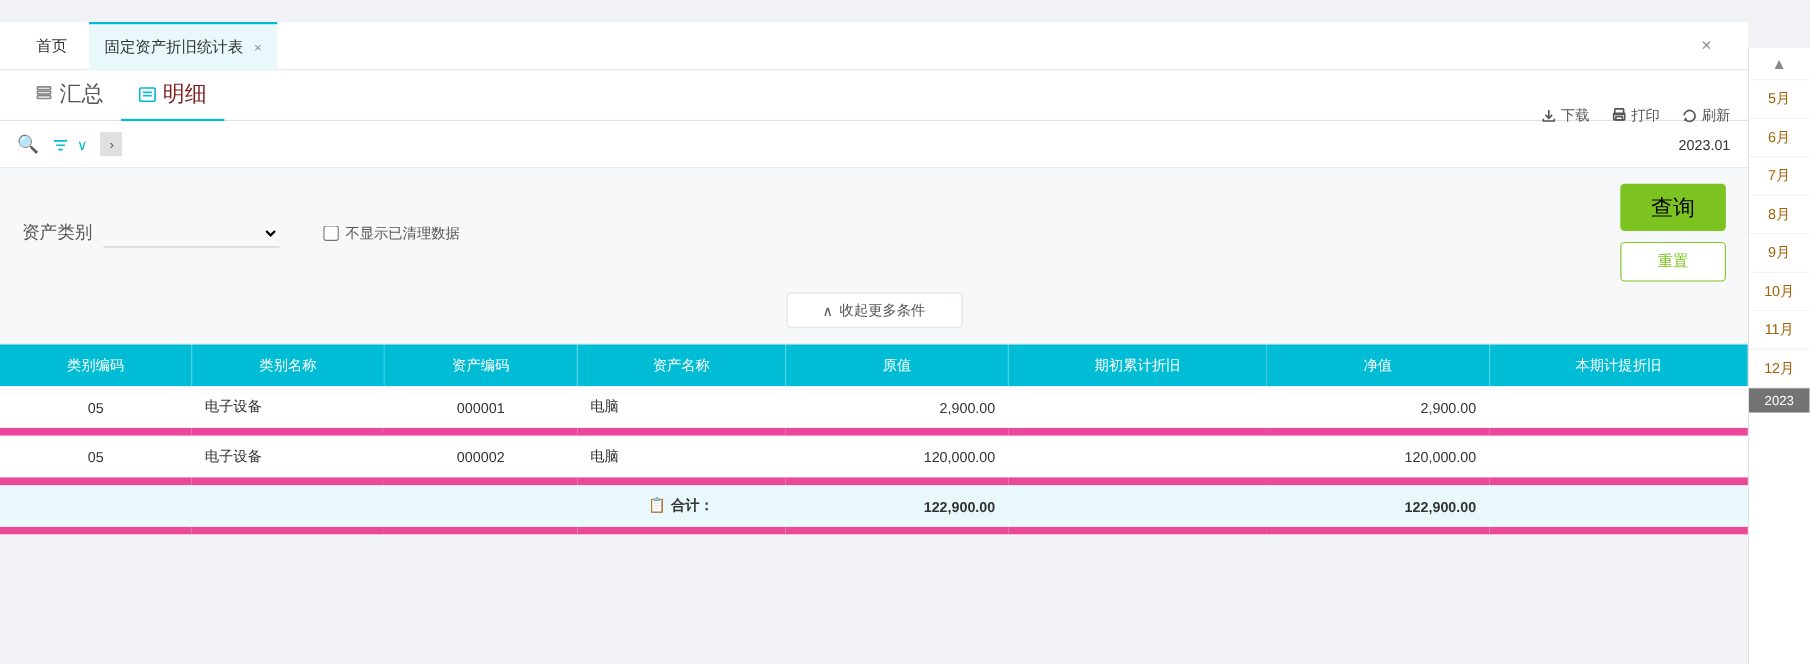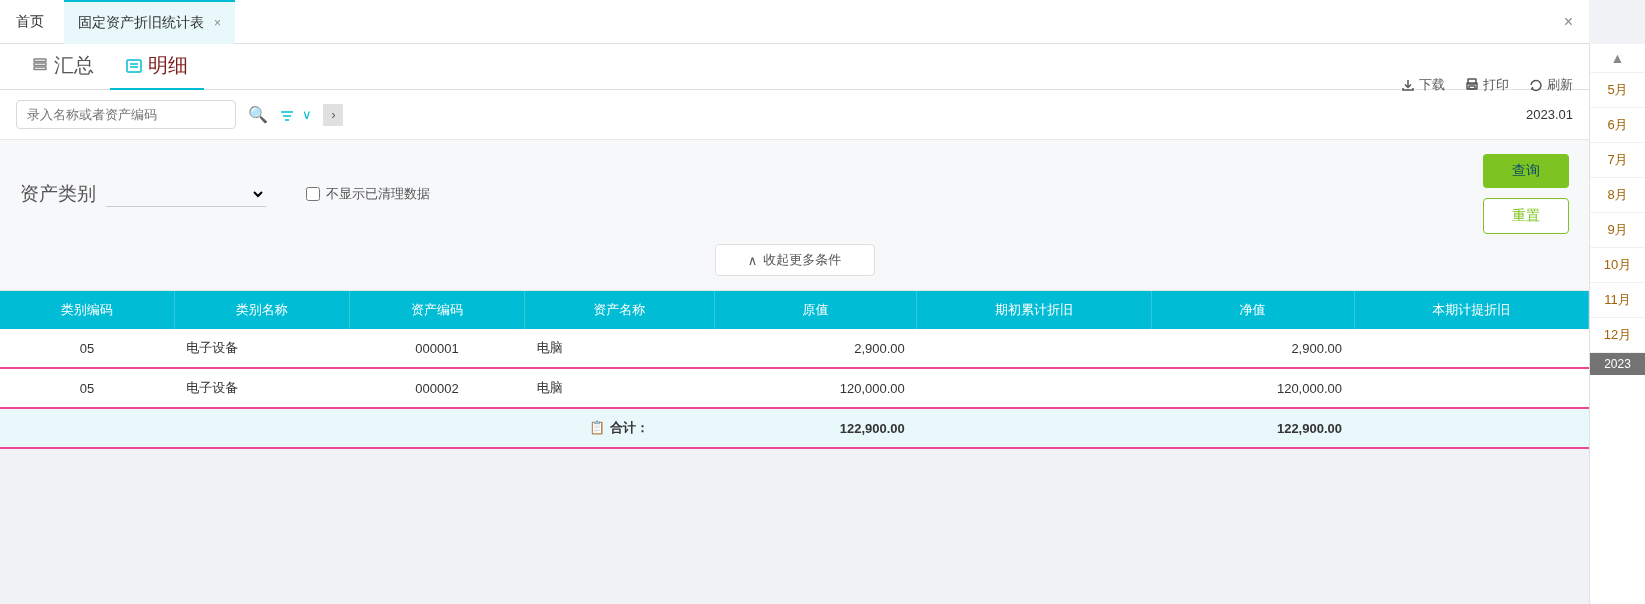--- a/index.html
+++ b/index.html
@@ -5,22 +5,23 @@
     * { box-sizing: border-box; margin: 0; padding: 0; }
     body { font-family: 'Microsoft YaHei', Arial, sans-serif; font-size: 13px; background: #f0f2f5; overflow: hidden; width: 1645px; height: 604px; }
 
     
     .top-nav {
       display: flex;
       align-items: center;
       background: #fff;
       border-bottom: 1px solid #e0e0e0;
       height: 44px;
-      padding: 0 16px;
+      padding: 0 33px;
       gap: 20px;
+      margin-top: 20px;
     }
     .nav-home {
       color: #333;
       font-size: 14px;
       cursor: pointer;
     }
     .nav-tab-active {
       display: flex;
       align-items: center;
       background: #e8f8fb;
@@ -146,21 +147,21 @@
       gap: 40px;
       margin-bottom: 10px;
     }
     .filter-item {
       display: flex;
       align-items: center;
       gap: 10px;
     }
     .filter-label {
       color: #555;
-      font-size: 19px;
+      font-size: 16px;
       white-space: nowrap;
     }
     .filter-select {
       width: 160px;
       border: none;
       border-bottom: 1px solid #ccc;
       background: transparent;
       padding: 4px 6px;
       font-size: 13px;
       outline: none;
@@ -173,25 +174,25 @@
       color: #555;
       font-size: 13px;
     }
     .filter-checkbox {
       width: 14px;
       height: 14px;
       cursor: pointer;
     }
     .btn-query {
       background: #7dc422;
-      color: #0c4a6e;
+      color: #000000;
       border: none;
       border-radius: 4px;
       padding: 8px 28px;
-      font-size: 14px;
+      font-size: 20px;
       cursor: pointer;
       font-family: inherit;
     }
     .btn-reset {
       background: #fff;
       color: #7dc422;
       border: 1px solid #7dc422;
       border-radius: 4px;
       padding: 8px 28px;
       font-size: 14px;
@@ -236,21 +237,21 @@
       font-size: 13px;
     }
     thead th {
       padding: 10px 12px;
       text-align: center;
       font-weight: normal;
       border-right: 1px solid rgba(255,255,255,0.2);
       white-space: nowrap;
     }
     tbody tr {
-      border-bottom: 2px solid #ec4899;
+      border-bottom: 7px solid #ec4899;
     }
     tbody td {
       padding: 10px 12px;
       font-size: 13px;
       color: #333;
       text-align: center;
     }
     tbody td.text-left {
       text-align: left;
     }
@@ -365,21 +366,20 @@
         <svg width="14" height="14" viewBox="0 0 14 14" fill="none" stroke="#555" stroke-width="1.5">
           <path d="M2 7 A5 5 0 1 1 3.5 11"></path>
           <polyline points="2,11 3.5,11 3.5,9"></polyline>
         </svg>
         <span>刷新</span>
       </div>
     </div>
   </div>
 
   <div class="search-bar">
-    <input class="search-input" type="text" placeholder="录入名称或者资产编码" style="">
     <span class="search-icon-btn">🔍</span>
     <div class="more-filter">
       <svg width="14" height="14" viewBox="0 0 14 14" fill="none" stroke="#00bcd4" stroke-width="1.5">
         <line x1="1" y1="4" x2="13" y2="4"></line>
         <line x1="3" y1="8" x2="11" y2="8"></line>
         <line x1="5" y1="12" x2="9" y2="12"></line>
       </svg>
       <span></span>
       <span>∨</span>
     </div>

